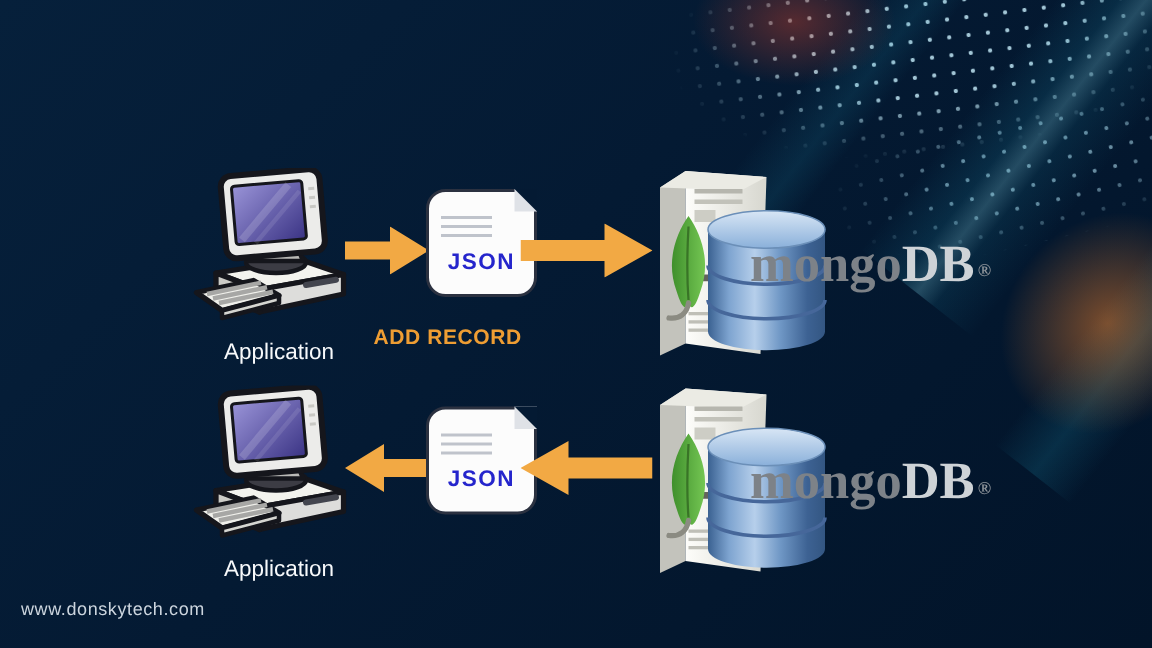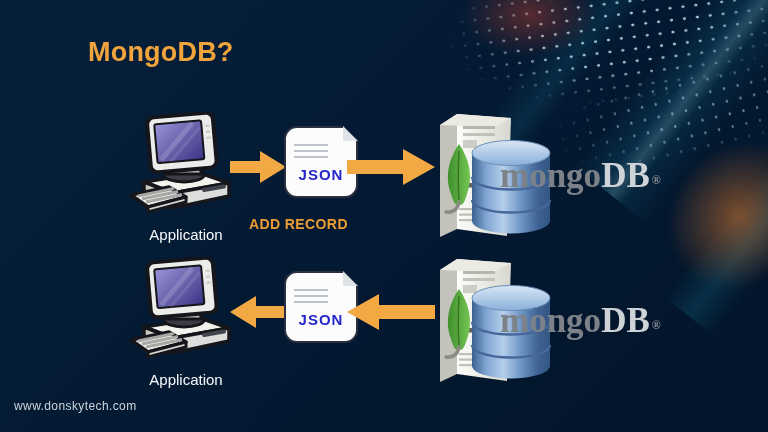--- a/index.html
+++ b/index.html
@@ -106,21 +106,20 @@
 
   <div class="decor dots-a"></div>
   <div class="decor dots-b"></div>
   <div class="decor streak-2"></div>
   <div class="decor streak-1"></div>
   <div class="decor streak-3"></div>
   <div class="decor glow-red"></div>
   <div class="decor glow-orange"></div>
 
   <div class="title">
-    <div>MongoDB?</div>
   </div>
 
   <div class="flow-row row-add">
 
     <svg class="computer" viewBox="0 0 108 108">
 
       <polygon points="16,70 72,61 101,71 45,81" fill="#f3f3ee" stroke="#15161c" stroke-width="3.5" stroke-linejoin="round"></polygon>
       <polygon points="45,81 101,71 101,84 45,96" fill="#dddddb" stroke="#15161c" stroke-width="3.5" stroke-linejoin="round"></polygon>
       <polygon points="16,70 45,81 45,96 16,84" fill="#cbcbc6" stroke="#15161c" stroke-width="3.5" stroke-linejoin="round"></polygon>
       <line x1="76" y1="78" x2="96" y2="74.5" stroke="#43454e" stroke-width="4" stroke-linecap="round"></line>

